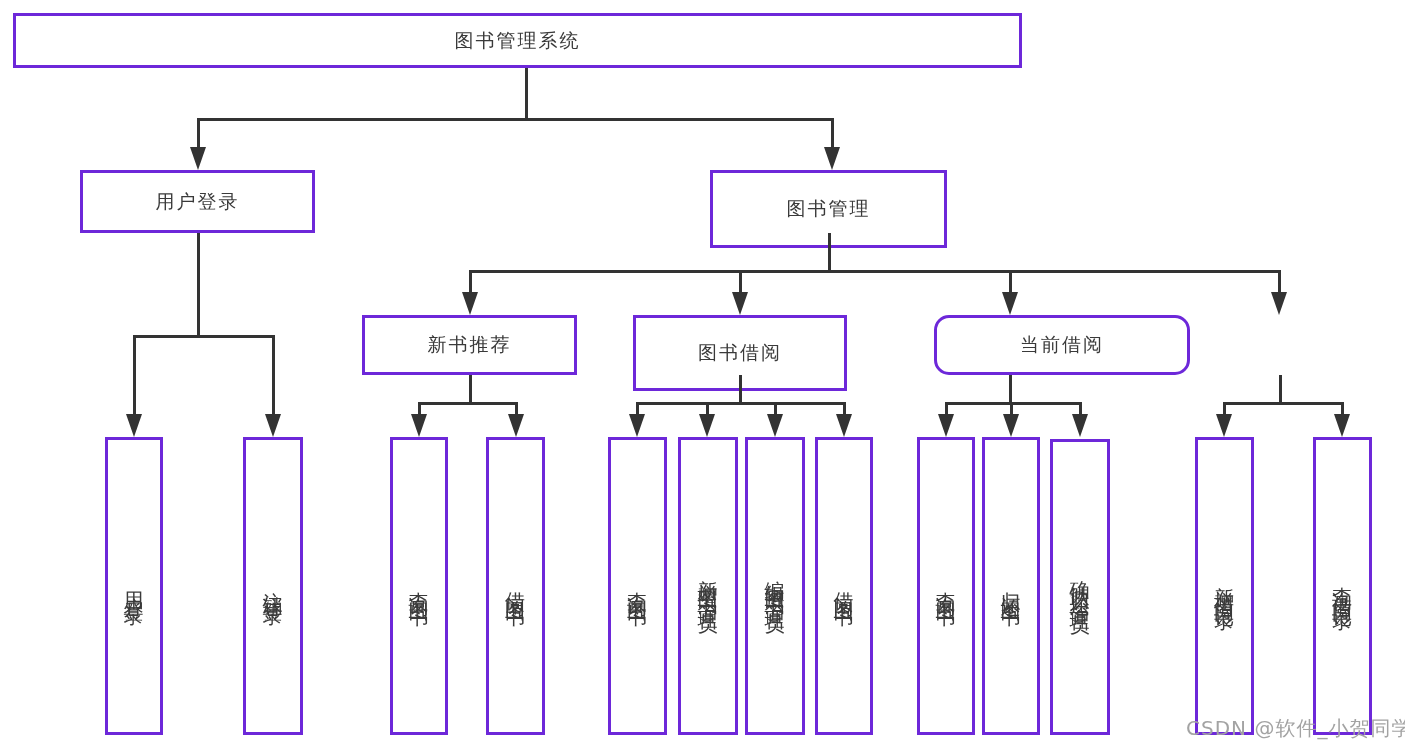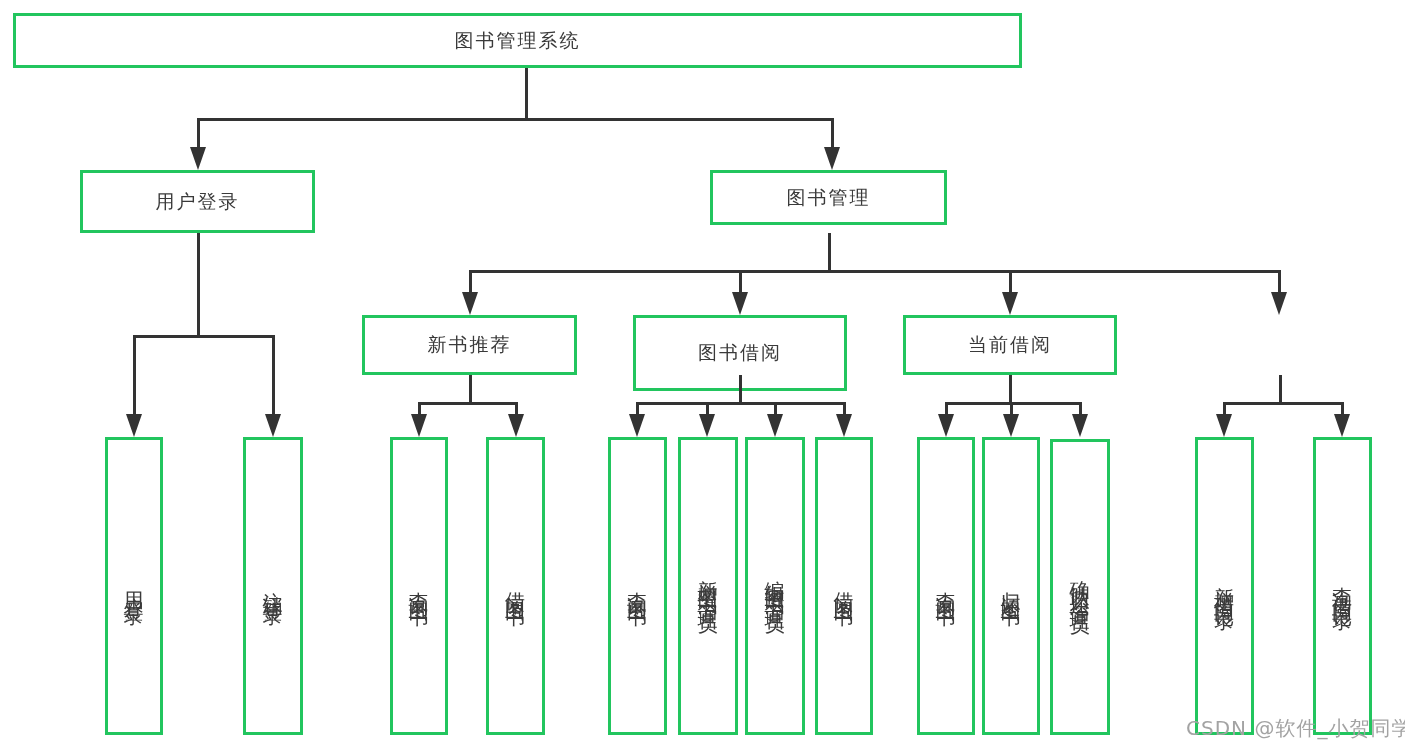--- a/index.html
+++ b/index.html
@@ -11,21 +11,21 @@
     width: 1405px;
     height: 747px;
     background: #ffffff;
     overflow: hidden;
   }
 
   
   .node {
     position: absolute;
     background: #ffffff;
-    border: 3px solid #22c55e;
+    border: 3px solid #6d28d9;
     color: #3a3a3a;
     display: flex;
     align-items: center;
     justify-content: center;
   }
   .node.h-text {
     font-size: 19px;
     letter-spacing: 2px;
     white-space: nowrap;
   }
@@ -71,21 +71,21 @@
   <div class="node h-text" style="left:13px; top:13px; width:1009px; height:55px;">图书管理系统</div>
 
   <div class="line" style="left:525px; top:68px;  width:3px;  height:53px;"></div>
   <div class="line" style="left:197px; top:118px; width:637px; height:3px;"></div>
   <div class="line" style="left:197px; top:118px; width:3px;  height:31px;"></div>
   <div class="line" style="left:831px; top:118px; width:3px;  height:31px;"></div>
   <div class="arrow" style="left:190px; top:147px;"></div>
   <div class="arrow" style="left:824px; top:147px;"></div>
 
   <div class="node h-text" style="left:80px;  top:170px; width:235px; height:63px;">用户登录</div>
-  <div class="node h-text" style="left:710px; top:170px; width:237px; height:55px;">图书管理</div>
+  <div class="node h-text" style="left:710px; top:170px; width:237px; height:78px;">图书管理</div>
 
   <div class="line" style="left:197px; top:233px; width:3px;   height:102px;"></div>
   <div class="line" style="left:133px; top:335px; width:142px; height:3px;"></div>
   <div class="line" style="left:133px; top:335px; width:3px;   height:80px;"></div>
   <div class="line" style="left:272px; top:335px; width:3px;   height:80px;"></div>
   <div class="arrow" style="left:126px; top:414px;"></div>
   <div class="arrow" style="left:265px; top:414px;"></div>
 
   <div class="line" style="left:828px;  top:233px; width:3px;   height:40px;"></div>
   <div class="line" style="left:469px;  top:270px; width:812px; height:3px;"></div>
@@ -93,21 +93,21 @@
   <div class="line" style="left:739px;  top:270px; width:3px;   height:25px;"></div>
   <div class="line" style="left:1009px; top:270px; width:3px;   height:25px;"></div>
   <div class="line" style="left:1278px; top:270px; width:3px;   height:25px;"></div>
   <div class="arrow" style="left:462px;  top:292px;"></div>
   <div class="arrow" style="left:732px;  top:292px;"></div>
   <div class="arrow" style="left:1002px; top:292px;"></div>
   <div class="arrow" style="left:1271px; top:292px;"></div>
 
   <div class="node h-text" style="left:362px;  top:315px; width:215px; height:60px;">新书推荐</div>
   <div class="node h-text" style="left:633px;  top:315px; width:214px; height:76px;">图书借阅</div>
-  <div class="node h-text" style="left:903px;  top:315px; width:214px; height:60px;">当前借阅</div>
+  <div class="node h-text" style="left:934px;  top:315px; width:256px; height:60px;border-radius:15px;">当前借阅</div>
 
   <div class="line" style="left:469px; top:375px; width:3px;   height:30px;"></div>
   <div class="line" style="left:418px; top:402px; width:100px; height:3px;"></div>
   <div class="line" style="left:418px; top:402px; width:3px;   height:14px;"></div>
   <div class="line" style="left:515px; top:402px; width:3px;   height:14px;"></div>
   <div class="arrow" style="left:411px; top:414px;"></div>
   <div class="arrow" style="left:508px; top:414px;"></div>
 
   <div class="line" style="left:739px; top:375px; width:3px;   height:30px;"></div>
   <div class="line" style="left:636px; top:402px; width:210px; height:3px;"></div>

